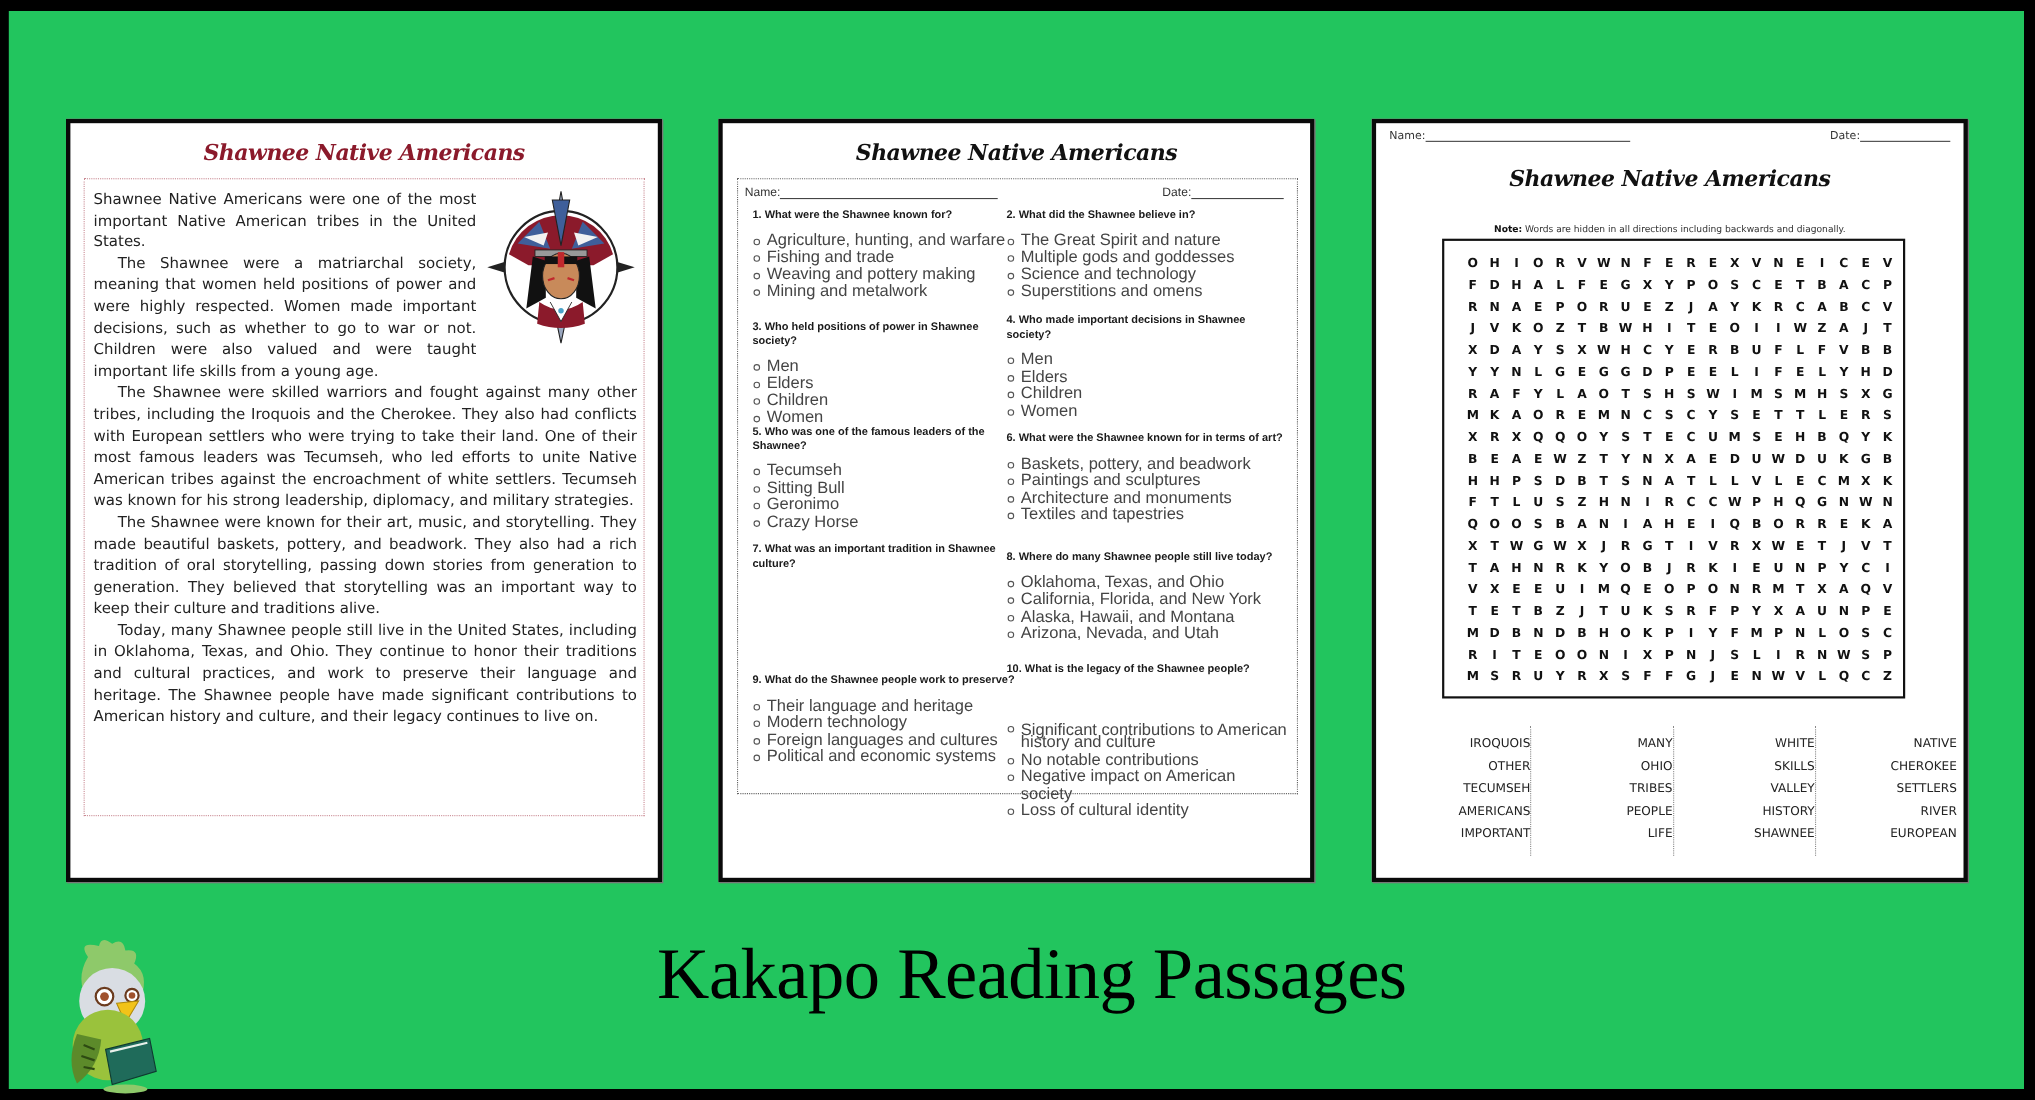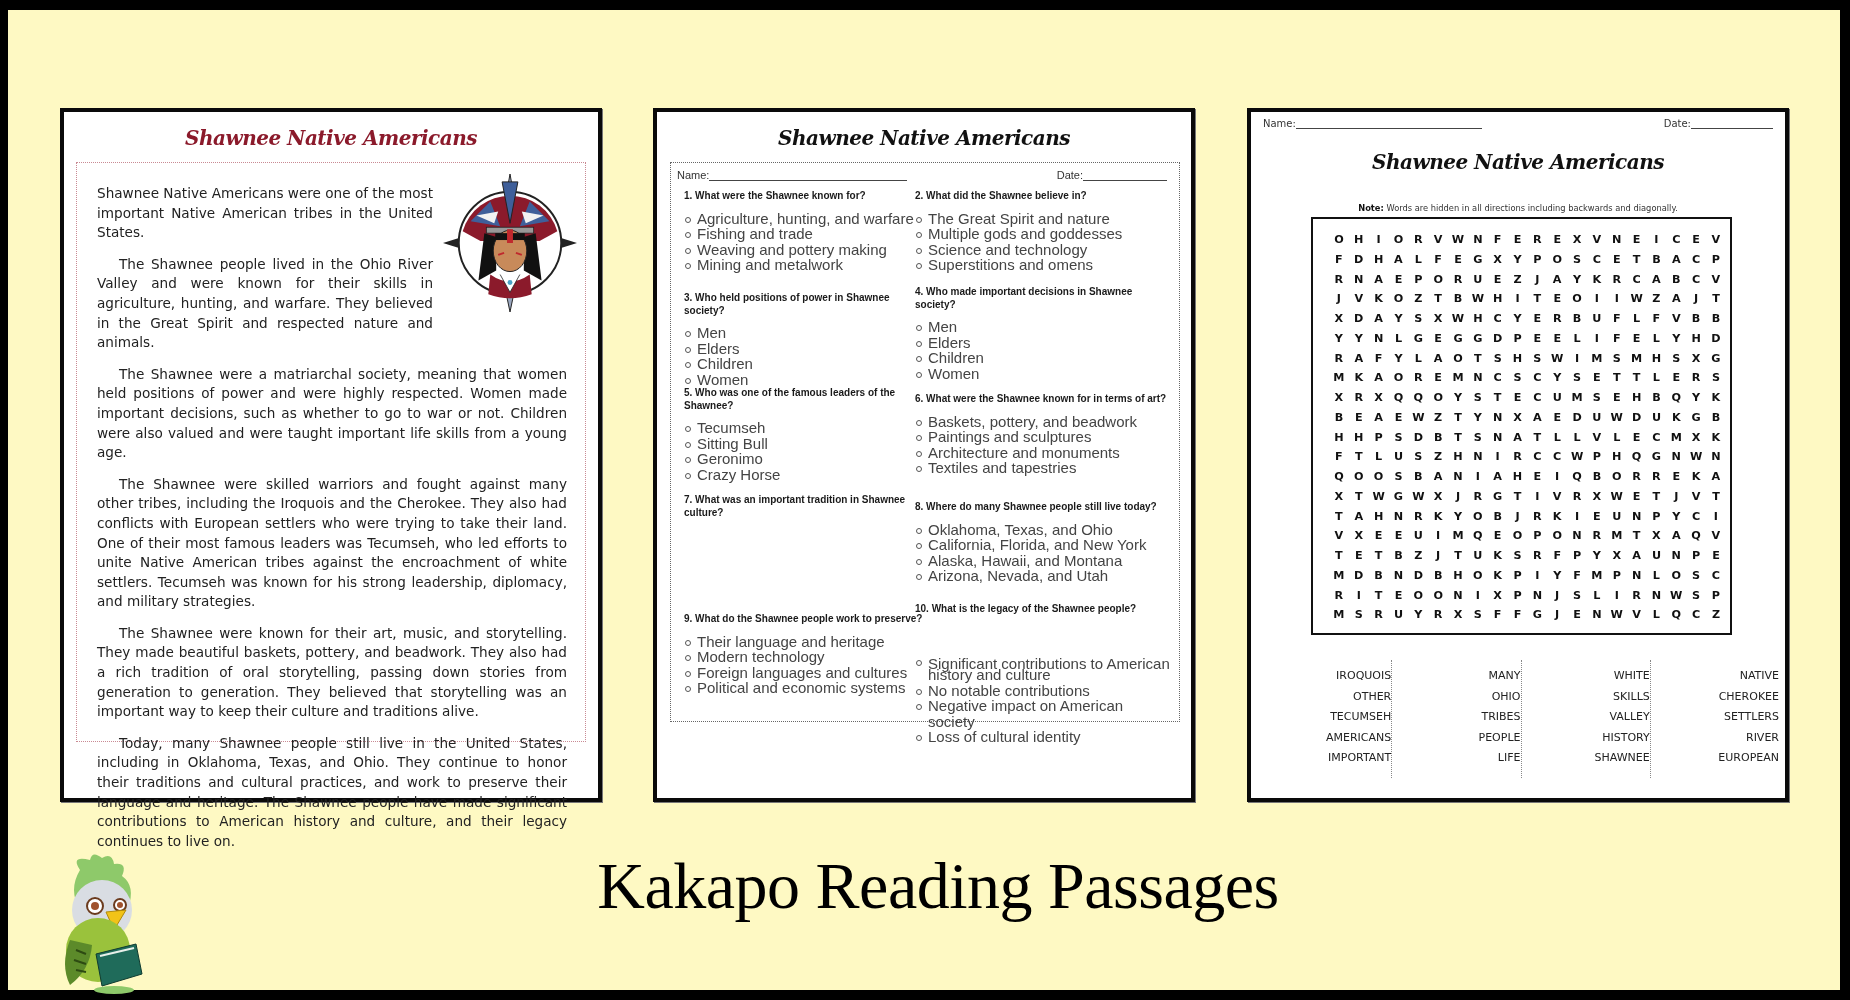--- a/index.html
+++ b/index.html
@@ -1,20 +1,20 @@
 <!DOCTYPE html>
 <html><head>
 <meta charset="utf-8">
 <style>
   * { box-sizing: border-box; margin: 0; padding: 0; }
   html, body { width: 1850px; height: 1000px; overflow: hidden; background: #000; }
   body { font-family: "DejaVu Sans", sans-serif; color: #222; position: relative; }
   .canvas {
     position: absolute; left: 8px; top: 10px; width: 1832px; height: 980px;
-    background: #fef9c3;
+    background: #22c55e;
   }
   .page {
     position: absolute; top: 98px; width: 542px; height: 694px;
     border: 4px solid #0a0a0a; background: #fff;
     box-shadow: 1px 1px 0 #777;
   }
   #page1 { left: 52px; }
   #page2 { left: 645px; }
   #page3 { left: 1239px; }
 
@@ -26,21 +26,21 @@
   
   #page1 .script-title { position: absolute; top: 14px; left: 0; right: 0; font-size: 20px; color: #8b1a2b; }
   #page1 .passage-box {
     position: absolute; left: 12px; top: 50px; width: 510px; height: 580px;
     border: 1px dashed #c98a93; border-style: dotted;
   }
   #page1 .passage {
     position: absolute; left: 8px; top: 9px; width: 494px;
     font-size: 13.6px; line-height: 19.6px; text-align: justify; color: #222;
   }
-  #page1 .passage p { margin: 12px; }
+  #page1 .passage p { margin: 0; }
   #page1 .passage p.indent { text-indent: 22px; }
   #page1 .illustration {
     float: right; width: 138px; height: 142px; margin: 0 0 4px 8px;
   }
 
   
   #page2 .script-title { position: absolute; top: 14px; left: 0; right: 0; font-size: 20px; color: #111; }
   #page2 .quiz-box {
     position: absolute; left: 13px; top: 50px; width: 510px; height: 560px;
     border: 1px dotted #666;
@@ -130,21 +130,20 @@
           <ellipse cx="70" cy="80" rx="17" ry="21" fill="#c88a5a" stroke="#222" stroke-width="1"></ellipse>
           <rect x="55" y="62" width="30" height="7" fill="#111"></rect>
           <rect x="67" y="58" width="6" height="14" fill="#c0282d"></rect>
           <path d="M58,84 L64,82" stroke="#c0282d" stroke-width="2"></path>
           <path d="M82,84 L76,82" stroke="#c0282d" stroke-width="2"></path>
           <path d="M50,104 Q70,118 90,104 L92,124 Q70,132 48,124 Z" fill="#8b1a2b"></path>
           <path d="M60,104 L70,122 L80,104" fill="#fff" stroke="#222" stroke-width="0.8"></path>
           <circle cx="70" cy="112" r="2.5" fill="#4aa3c8"></circle>
         </svg>
         <p>Shawnee Native Americans were one of the most important Native American tribes in the United States.</p>
-        <p class="indent">The Shawnee people lived in the Ohio River Valley and were known for their skills in agriculture, hunting, and warfare. They believed in the Great Spirit and respected nature and animals.</p>
         <p class="indent">The Shawnee were a matriarchal society, meaning that women held positions of power and were highly respected. Women made important decisions, such as whether to go to war or not. Children were also valued and were taught important life skills from a young age.</p>
         <p class="indent">The Shawnee were skilled warriors and fought against many other tribes, including the Iroquois and the Cherokee. They also had conflicts with European settlers who were trying to take their land. One of their most famous leaders was Tecumseh, who led efforts to unite Native American tribes against the encroachment of white settlers. Tecumseh was known for his strong leadership, diplomacy, and military strategies.</p>
         <p class="indent">The Shawnee were known for their art, music, and storytelling. They made beautiful baskets, pottery, and beadwork. They also had a rich tradition of oral storytelling, passing down stories from generation to generation. They believed that storytelling was an important way to keep their culture and traditions alive.</p>
         <p class="indent">Today, many Shawnee people still live in the United States, including in Oklahoma, Texas, and Ohio. They continue to honor their traditions and cultural practices, and work to preserve their language and heritage. The Shawnee people have made significant contributions to American history and culture, and their legacy continues to live on.</p>
       </div>
     </div>
   </div>
 
   <div class="page" id="page2">
     <div class="script-title">Shawnee Native Americans</div>

